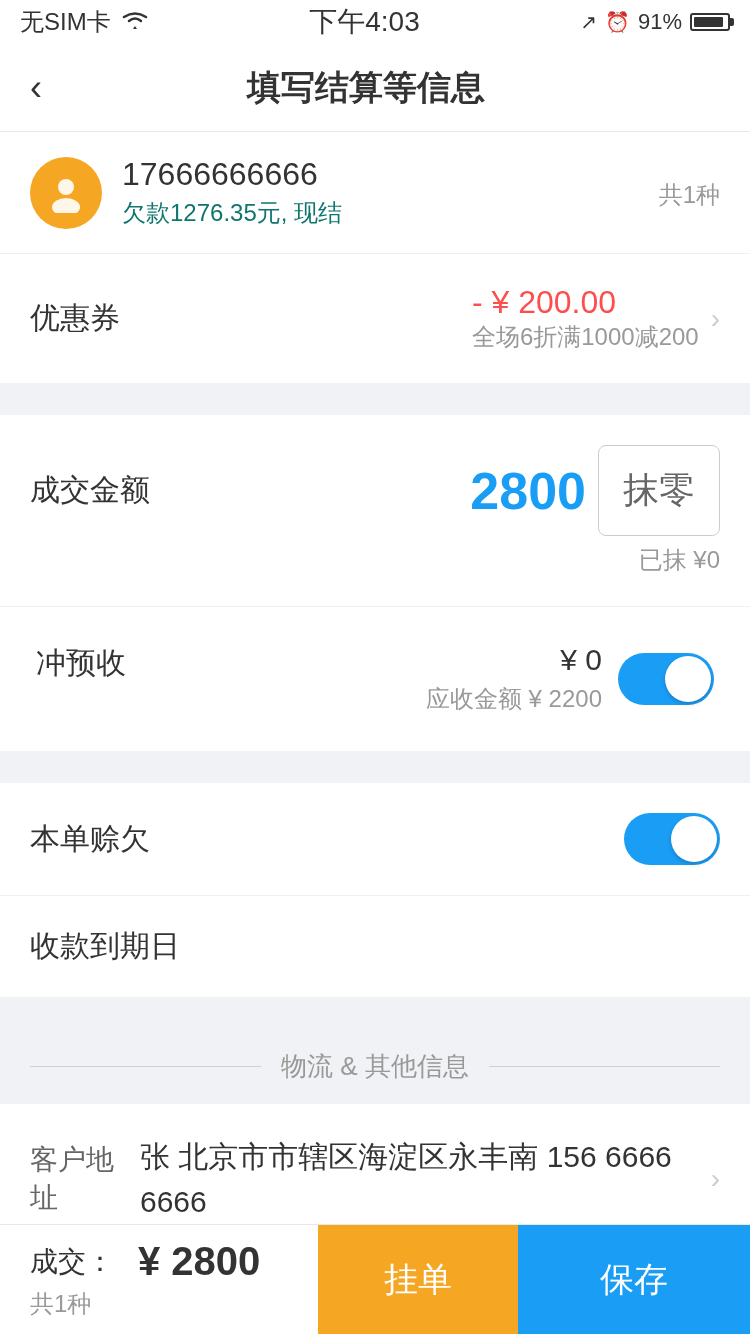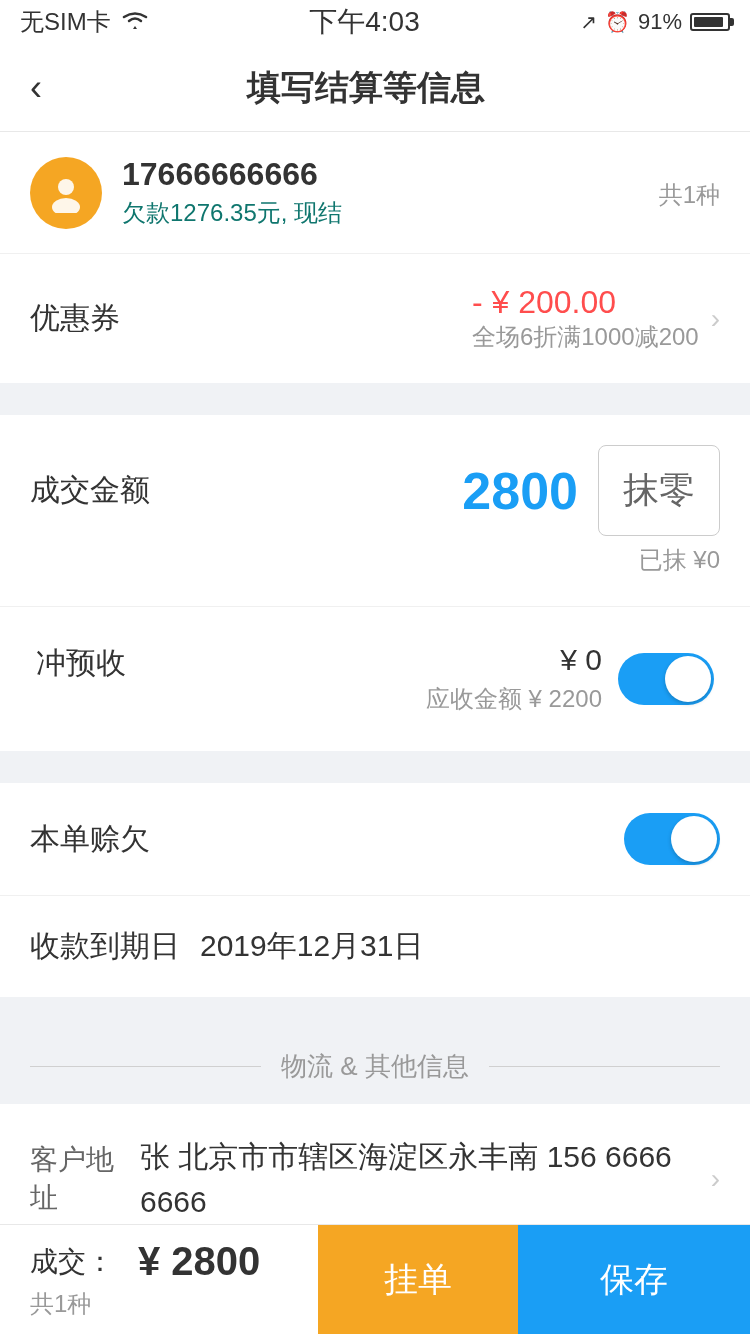--- a/index.html
+++ b/index.html
@@ -85,21 +85,21 @@
       background: #fff;
     }
     .customer-left { display: flex; align-items: center; gap: 20px; }
     .avatar {
       width: 72px; height: 72px; border-radius: 50%;
       background: #f5a623;
       display: flex; align-items: center; justify-content: center;
       font-size: 32px; color: #fff; font-weight: bold;
     }
     .customer-info {}
-    .customer-phone { font-size: 32px; font-weight: 700; color: #333; }
+    .customer-phone { font-size: 32px; font-weight: 400; color: #333; }
     .customer-sub { font-size: 24px; color: #0f766e; margin-top: 4px; }
     .customer-right { text-align: right; }
     .total-amount { font-size: 30px; color: #333; font-weight: 500; }
     .total-count { font-size: 24px; color: #999; margin-top: 4px; }
 
     
     .row-item {
       padding: 30px;
       display: flex;
       align-items: center;
@@ -126,21 +126,21 @@
       background: #fff;
       padding: 30px;
     }
     .transaction-row {
       display: flex;
       align-items: center;
       justify-content: space-between;
       margin-bottom: 8px;
     }
     .transaction-label { font-size: 30px; color: #333; }
-    .transaction-right { display: flex; align-items: center; gap: 20px; }
+    .transaction-right { display: flex; align-items: center; gap: 12px; }
     .transaction-amount { font-size: 52px; font-weight: 600; color: #1a9ef5; }
     .round-zero-btn {
       border: 1px solid #ccc;
       border-radius: 8px;
       padding: 20px 24px;
       font-size: 36px;
       color: #666;
       cursor: pointer;
       background: #fff;
     }
@@ -363,21 +363,20 @@
   <div class="card">
     <div class="debt-section">
       <div class="debt-label">本单赊欠</div>
       <div class="toggle">
         <div class="toggle-knob"></div>
       </div>
     </div>
 
     <div class="due-date-section">
       <div class="due-label">收款到期日</div>
-      <div class="due-value">2019年12月31日</div>
     </div>
   </div>
 
   <div class="section-divider"></div>
 
   <div class="logistics-divider">
     <div class="divider-line"></div>
     <div class="logistics-text">物流 &amp; 其他信息</div>
     <div class="divider-line"></div>
   </div>

